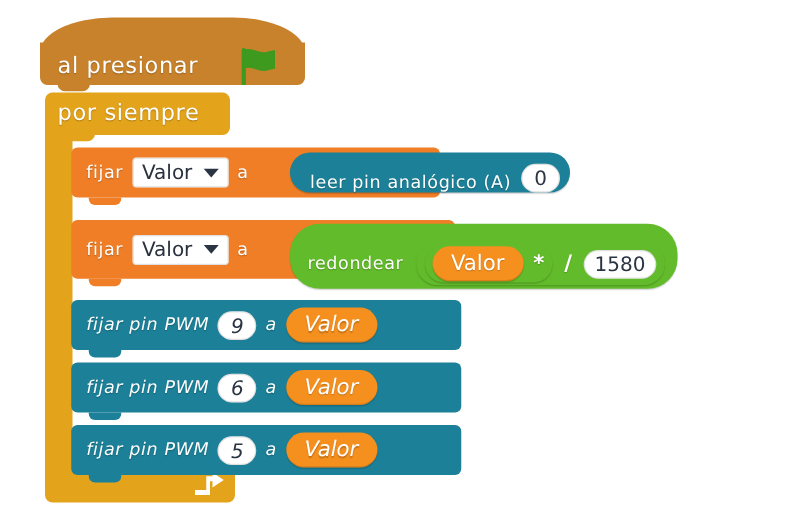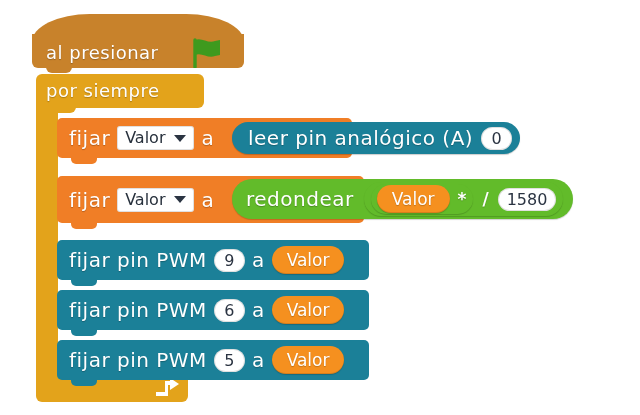--- a/index.html
+++ b/index.html
@@ -18,21 +18,21 @@
   
   #script-canvas {
     position: absolute;
     left: 0; top: 0;
     width: 640px; height: 415px; margin-left: 24px;
   }
 
   
   .blk-label {
     color: #ffffff;
-    font-size: 20px;
+    font-size: 14px;
     letter-spacing: 0.5px;
     white-space: nowrap;
     text-shadow: 0 1px 1px rgba(0,0,0,.25);
   }
 
   
   #hat-block {
     position: absolute;
     left: 8px; top: 14px;
     width: 212px; height: 54px;
@@ -71,21 +71,21 @@
 
   
   #forever-block {
     position: absolute;
     left: 12px; top: 74px;
     width: 352px; height: 330px;
   }
   #forever-top {
     position: absolute;
     left: 0; top: 0;
-    width: 168px; height: 34px;
+    width: 148px; height: 34px;
     background: #E3A31B;
     border-radius: 6px 6px 6px 0;
   }
   #forever-top-notch {
     position: absolute;
     left: 14px; top: 32px;
     width: 26px; height: 7px;
     background: #E3A31B;
     border-radius: 0 0 6px 6px;
   }
@@ -117,21 +117,21 @@
   .stack-block {
     position: absolute;
     border-radius: 5px;
     box-sizing: border-box;
     display: flex;
     align-items: center;
     padding-left: 12px;
     gap: 7px;
   }
   .stack-block.set-var { background: #F07E26; }
-  .stack-block.pwm     { background: #1B8098; }
+  .stack-block.pwm     { background: #1B8098; font-style: italic; }
 
   .stack-notch {
     position: absolute;
     left: 14px;
     width: 26px; height: 6px;
     border-radius: 0 0 5px 5px;
   }
   .stack-notch.set-var { background: #F07E26; }
   .stack-notch.pwm     { background: #1B8098; }
 
@@ -187,36 +187,36 @@
     white-space: nowrap;
   }
 
   
   .teal-reporter {
     background: #1B8098;
     border-radius: 22px;
     height: 32px;
     padding: 0 8px 0 16px;
     display: inline-flex;
-    align-items: center;
+    align-items: flex-end;
     gap: 8px;
     box-shadow: 0 1px 1px rgba(0,0,0,.2);
     white-space: nowrap;
   }
 
   
   .green-op {
     background: #62BB2A;
     border-radius: 24px;
     display: inline-flex;
     align-items: center;
     box-shadow: 0 1px 1px rgba(0,0,0,.18);
     white-space: nowrap;
   }
-  .green-op.outer { height: 40px; padding: 0 10px 0 14px; gap: 10px; }
+  .green-op.outer { height: 40px; padding: 12px 10px 0 14px; gap: 10px; }
   .green-op.div   { height: 34px; padding: 0 7px; gap: 8px; }
   .green-op.mul   { height: 30px; padding: 0 6px; gap: 7px; }
 
   .op-sym {
     color: #ffffff;
     font-size: 17px;
     font-weight: bold;
     text-shadow: 0 1px 1px rgba(0,0,0,.2);
     padding: 0 1px;
   }

